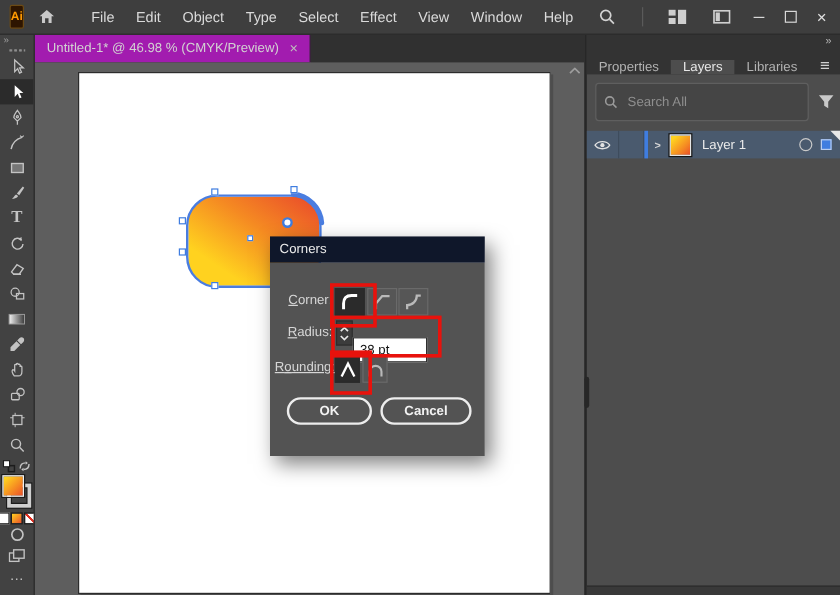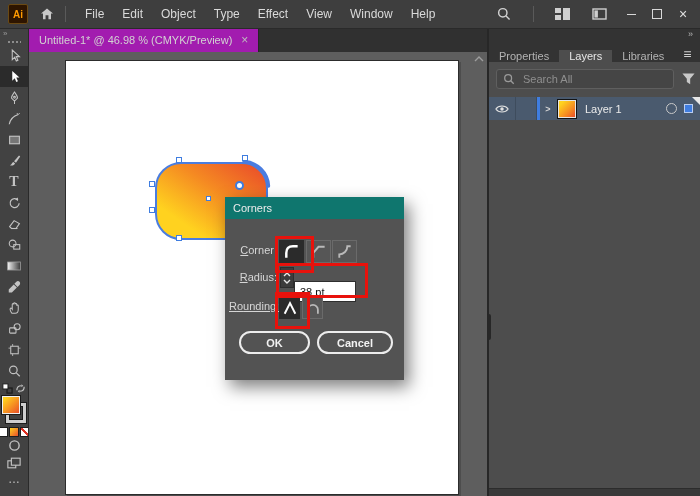--- a/index.html
+++ b/index.html
@@ -70,21 +70,21 @@
     border:2px solid #4a7de0;box-sizing:border-box;}
   .corner-arc{position:absolute;top:-3px;right:-3px;}
   .handle{position:absolute;width:6px;height:6px;background:#ffffff;border:1px solid #3f7de0;box-sizing:border-box;}
   .center-pt{position:absolute;width:5px;height:5px;background:#ffffff;border:1px solid #3f7de0;box-sizing:border-box;}
   .corner-widget{position:absolute;width:9px;height:9px;border-radius:50%;background:#ffffff;
     border:2px solid #3f7de0;box-sizing:border-box;}
 
   
   .dialog{position:absolute;left:225px;top:197px;width:179px;height:183px;z-index:50;
     box-shadow:5px 7px 16px rgba(0,0,0,0.5);font-size:11px;}
-  .dlg-title{height:22px;background:#0f766e;color:#ececec;display:flex;align-items:center;
+  .dlg-title{height:22px;background:#0f172a;color:#ececec;display:flex;align-items:center;
     padding-left:8px;font-size:11px;}
   .dlg-body{position:relative;background:#535353;height:161px;}
   .dlg-label{position:absolute;left:4px;width:48px;text-align:right;color:#d6d6d6;}
   .mn{text-decoration:underline;}
   .corner-btn{position:absolute;width:25px;height:23px;background:#565656;border:1px solid #6a6a6a;
     display:flex;align-items:center;justify-content:center;color:#b9b9b9;box-sizing:border-box;}
   .corner-btn.selected{background:#2b2b2b;border-color:#2b2b2b;color:#ffffff;}
   .round-btn{position:absolute;width:21px;height:23px;background:#565656;border:1px solid #6a6a6a;
     display:flex;align-items:center;justify-content:center;color:#b9b9b9;box-sizing:border-box;}
   .round-btn.selected{background:#2b2b2b;border-color:#2b2b2b;color:#ffffff;}
@@ -101,21 +101,21 @@
   
   .rpanel{position:absolute;top:28px;right:0;width:213px;bottom:0;background:#4d4d4d;
     border-left:2px solid #272727;box-sizing:border-box;z-index:20;}
   .rp-top{height:34px;background:#333333;position:relative;}
   .rp-collapse{position:absolute;top:0;right:7px;font-size:9px;color:#b5b5b5;line-height:12px;}
   .rp-tabs{position:absolute;left:0;right:0;bottom:0;height:22px;display:flex;align-items:flex-end;}
   .rp-tab{display:flex;align-items:center;padding:0 10px;font-size:11px;color:#b3b3b3;}
   .rp-tab.active{background:#4d4d4d;color:#e8e8e8;}
   .rp-menu{margin-left:auto;display:flex;align-items:center;padding:0 9px;color:#d0d0d0;font-size:14px;}
   .search-row{display:flex;align-items:center;gap:7px;padding:7px 7px 6px 7px;}
-  .search-box{flex:1;height:20px;background:#454545;border:1px solid #5f5f5f;border-radius:3px;
+  .search-box{flex:1;height:32px;background:#454545;border:1px solid #5f5f5f;border-radius:3px;
     display:flex;align-items:center;gap:6px;padding:0 6px;box-sizing:border-box;}
   .search-input{flex:1;background:transparent;border:none;outline:none;color:#cccccc;font-size:11px;
     font-family:"Liberation Sans",sans-serif;min-width:0;}
   .search-input::placeholder{color:#8f8f8f;}
   .layer-row{position:relative;height:23px;background:#4a5a6e;display:flex;align-items:center;margin-top:2px;}
   .eye-cell{width:27px;display:flex;align-items:center;justify-content:center;border-right:1px solid #3e4c5d;height:100%;box-sizing:border-box;}
   .lock-cell{width:21px;height:100%;border-right:1px solid #3e4c5d;box-sizing:border-box;}
   .layer-accent{width:3px;height:100%;background:#3f7de0;}
   .layer-chevron{width:16px;text-align:center;color:#d6d6d6;font-size:9px;font-weight:bold;}
   .layer-thumb{width:16px;height:16px;background:linear-gradient(135deg,#ffd21f 15%,#f58a22 65%,#ea4f2a 100%);
@@ -142,20 +142,21 @@
             <path d="M10 3 L2.5 9.5 H5 V16.5 H8.2 V11.5 H11.8 V16.5 H15 V9.5 H17.5 Z" fill="#c9c9c9"></path>
           </svg>
       </span>
     </div>
     <div class="mb-sep"></div>
     <div class="menu-items">
       <span class="menu-item">File</span>
       <span class="menu-item">Edit</span>
       <span class="menu-item">Object</span>
       <span class="menu-item">Type</span>
+      <span class="menu-item">Select</span>
       <span class="menu-item">Effect</span>
       <span class="menu-item">View</span>
       <span class="menu-item">Window</span>
       <span class="menu-item">Help</span>
     </div>
     <div class="mb-right">
       <span class="mb-icon">
         <span>
           <svg width="16" height="16" viewBox="0 0 20 20" fill="none" stroke="#d2d2d2" stroke-width="1.8">
             <circle cx="8.5" cy="8.5" r="5.2"></circle>

